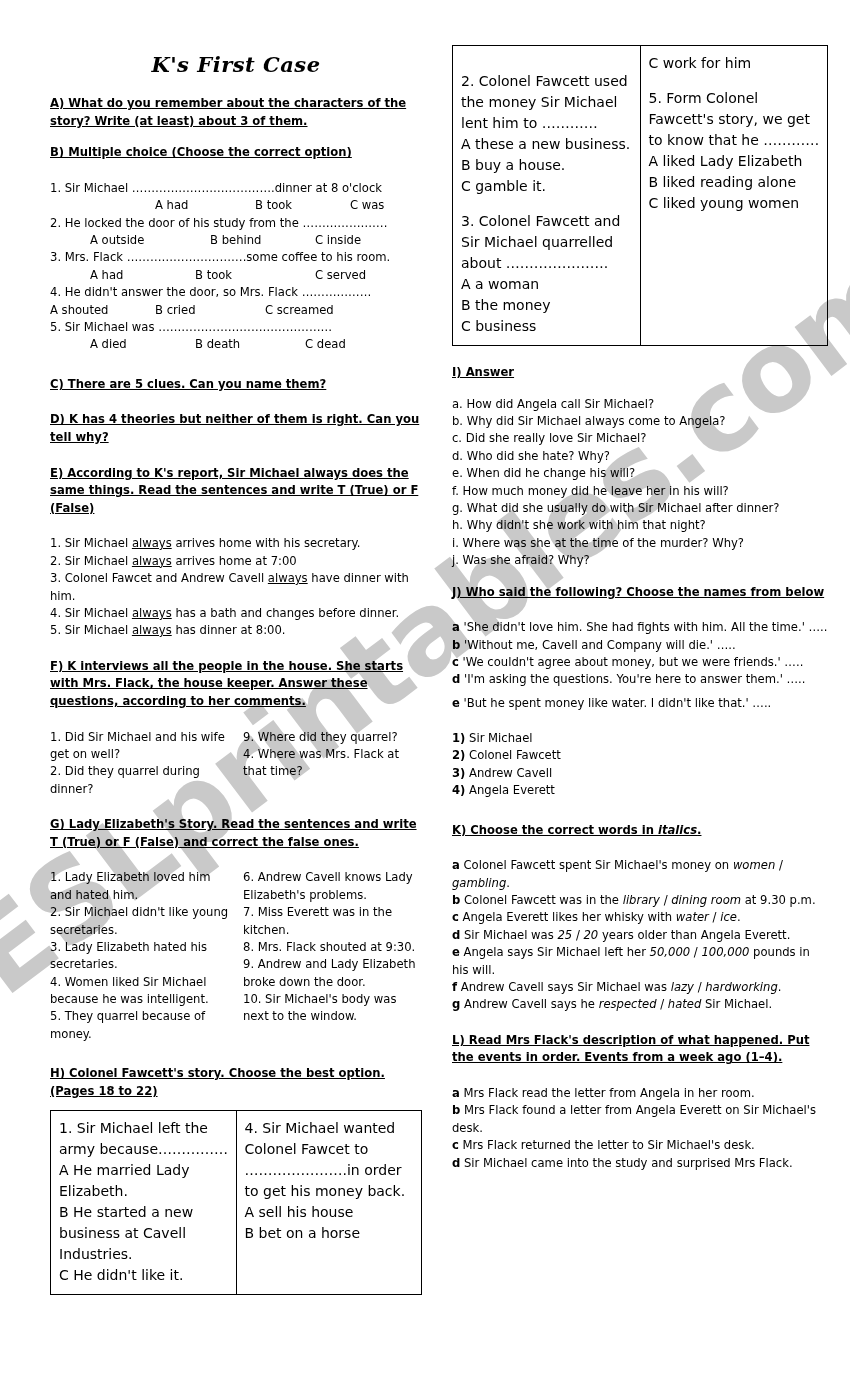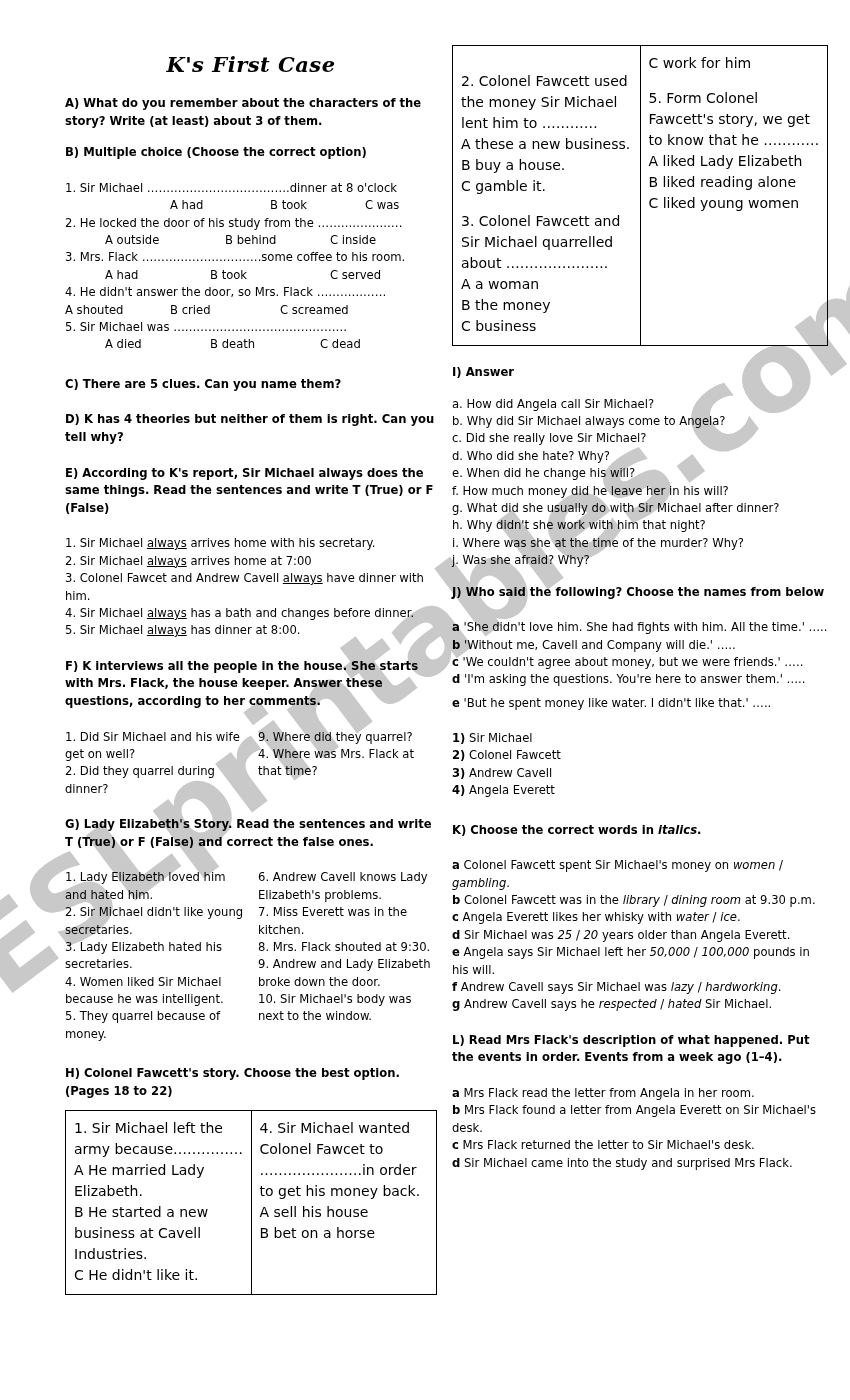--- a/index.html
+++ b/index.html
@@ -30,38 +30,39 @@
     font-size:112px;
     color:#c9c9c9;
     white-space:nowrap;
     transform:rotate(-37deg);
     transform-origin:left bottom;
     letter-spacing:-2px;
   }
 
   
   .col { position:absolute; top:0; z-index:2; }
-  .col-left  { left:65px;  width:372px; }
+  .col-left  { left:50px;  width:372px; }
   .col-right { left:452px; width:376px; }
 
   .title {
     font-family:"DejaVu Serif", serif;
     font-weight:bold;
     font-style:italic;
     font-size:21px;
     text-align:center;
     margin:52px 0 0 0;
     letter-spacing:0.5px;
   }
 
   .hd {
     font-weight:bold;
     font-size:11.6px;
     line-height:1.52;
     margin:0;
+    text-decoration:underline;
   }
   .tx {
     font-size:11.6px;
     line-height:1.5;
     margin:0;
   }
   .sp6  { height:6px; }
   .sp10 { height:10px; }
   .sp14 { height:14px; }
   .sp18 { height:18px; }

